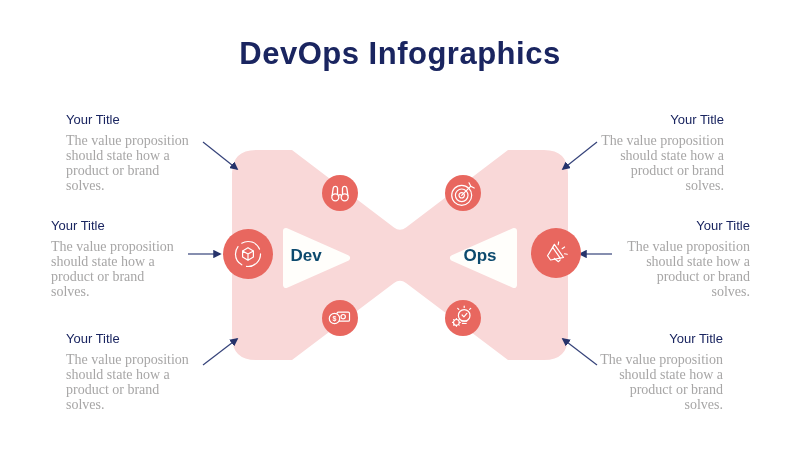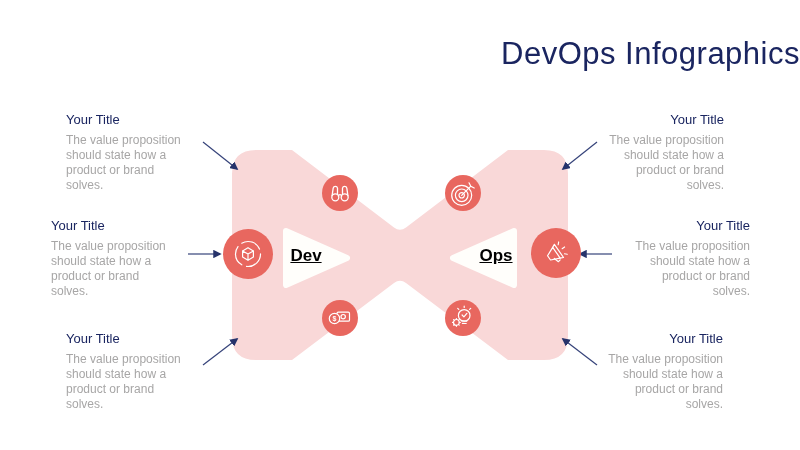--- a/index.html
+++ b/index.html
@@ -1,27 +1,27 @@
 <!DOCTYPE html>
 <html><head>
 <meta charset="utf-8">
 <style>
   html,body{margin:0;padding:0;background:#ffffff;}
   .canvas{position:relative;width:800px;height:450px;background:#ffffff;overflow:hidden;
           font-family:"Liberation Sans",sans-serif;}
-  .slide-title{position:absolute;top:36px;left:0;width:800px;margin:0;text-align:right;
-               font-size:31px;font-weight:normal;color:#1a2560;letter-spacing:.5px;}
+  .slide-title{position:absolute;top:36px;left:0;width:800px;margin:0;text-align:center;
+               font-size:31px;font-weight:bold;color:#1a2560;letter-spacing:.5px;}
   .diagram-svg{position:absolute;left:0;top:0;width:800px;height:450px;}
   .devops-label{position:absolute;width:48px;text-align:center;font-size:17px;font-weight:bold;
-                color:#000000;text-decoration:underline;}
+                color:#0c4a6e;}
   .dev-pos{left:282px;top:246px;}
-  .ops-pos{left:472px;top:246px;}
+  .ops-pos{left:456px;top:246px;}
   .block{position:absolute;width:128px;}
   .b-title{font-size:13px;font-weight:normal;color:#1a2560;margin:0 0 6px 0;}
-  .b-body{font-size:12px;line-height:15px;color:#a7a6a6;margin:0;}
+  .b-body{font-size:14px;line-height:15px;color:#a7a6a6;margin:0;font-family:Liberation Serif, serif;}
   .tl{left:66px;top:112px;}
   .ml{left:51px;top:218px;}
   .bl{left:66px;top:331px;}
   .tr{right:76px;top:112px;text-align:right;}
   .mr{right:50px;top:218px;text-align:right;}
   .br{right:77px;top:331px;text-align:right;}
 </style>
 </head>
 <body>
 

